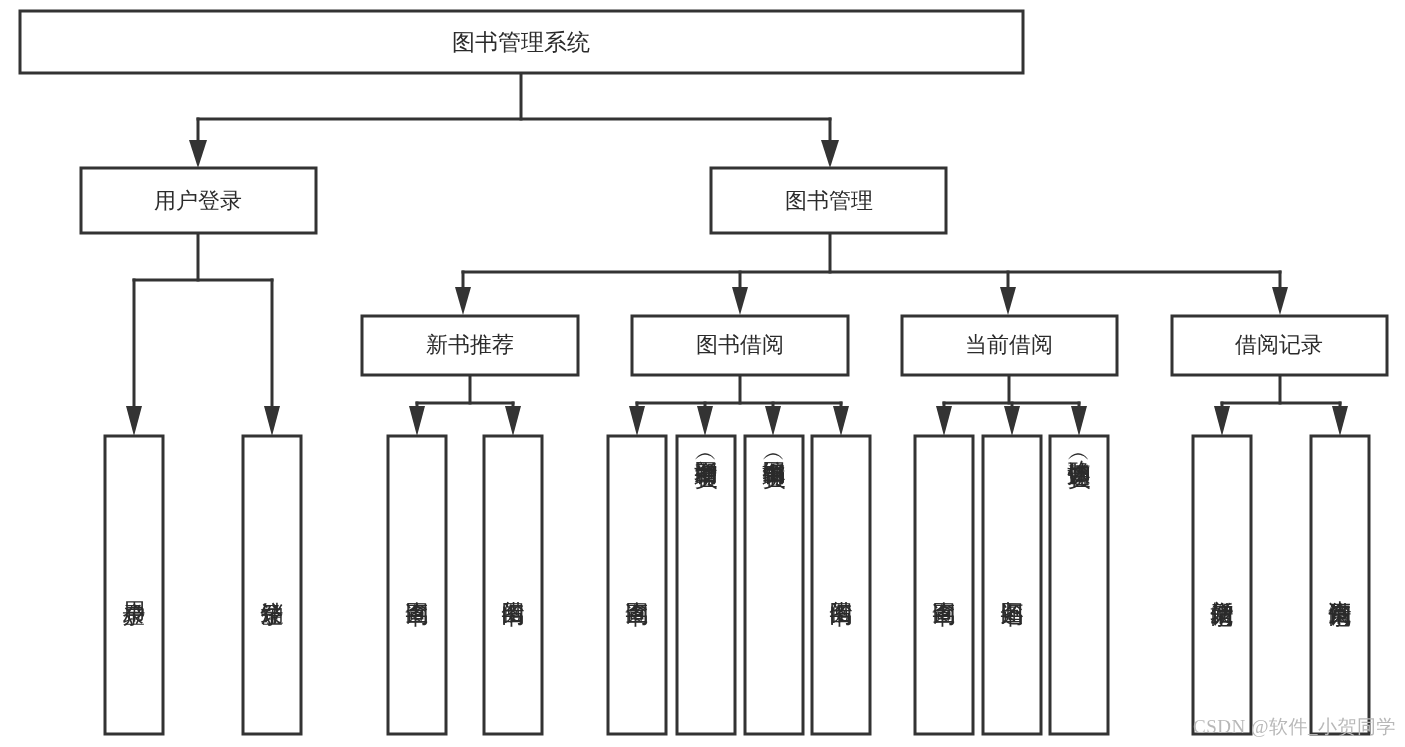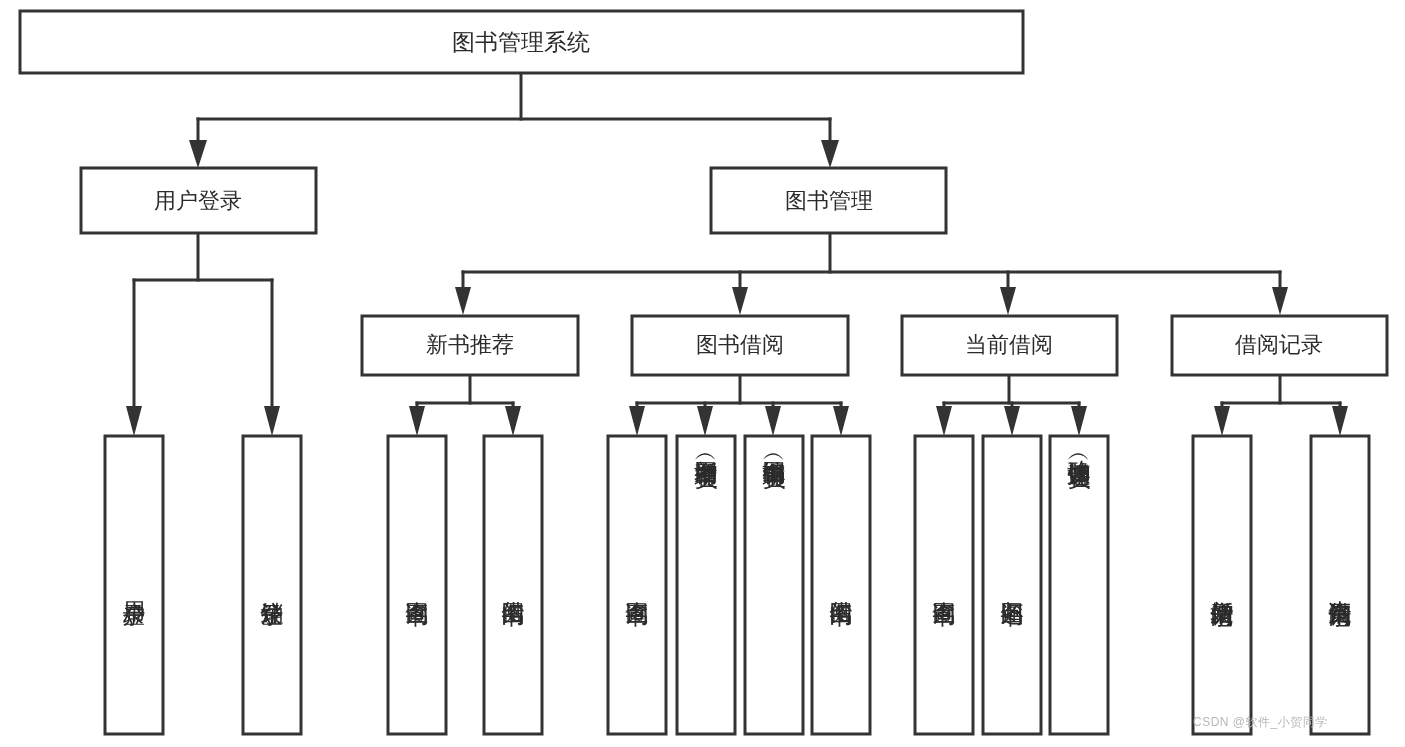--- a/index.html
+++ b/index.html
@@ -63,22 +63,22 @@
     text-orientation: upright;
     font-family: "Liberation Sans", "DejaVu Sans", sans-serif;
     font-size: 23px;
     line-height: 1.08;
     letter-spacing: 1px;
     color: #2b2b2b;
     white-space: nowrap;
   }
   .watermark {
     position: absolute;
-    font-family: Liberation Sans, sans-serif;
-    font-size: 12px;
+    font-family: Liberation Serif, serif;
+    font-size: 19px;
     color: #b8b8b8;
     white-space: nowrap;
     letter-spacing: 0.5px;
   }
 </style>
 </head>
 <body>
 
 <div id="diagram-root">
 

